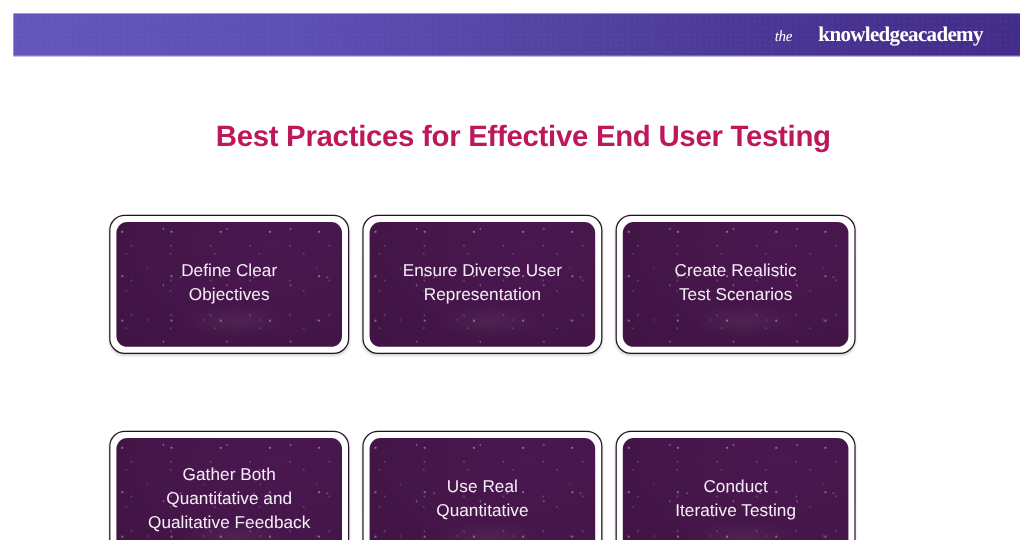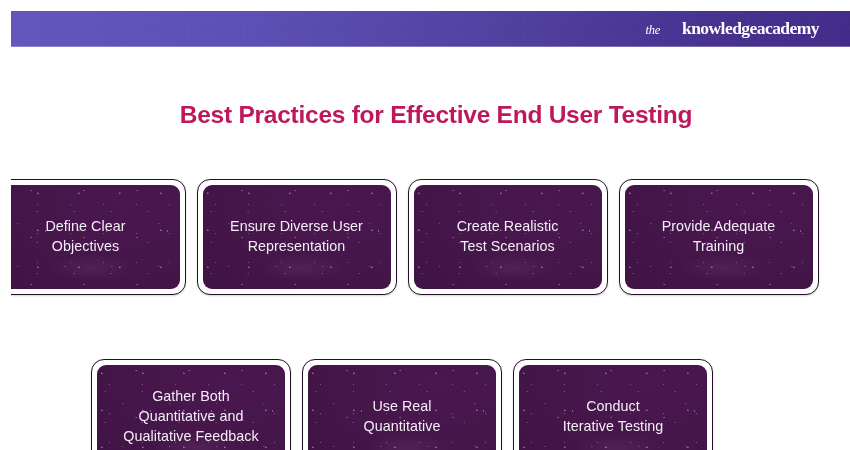--- a/index.html
+++ b/index.html
@@ -191,26 +191,20 @@
         <div class="card-label">Ensure Diverse User
 Representation</div>
       </div>
     </div>
     <div class="card">
       <div class="card-inner">
         <div class="card-label">Create Realistic
 Test Scenarios</div>
       </div>
     </div>
-    <div class="card">
-      <div class="card-inner">
-        <div class="card-label">Provide Adequate
-Training</div>
-      </div>
-    </div>
   </div>
 
   <div class="card-row row-two">
     <div class="card">
       <div class="card-inner">
         <div class="card-label">Gather Both
 Quantitative and
 Qualitative Feedback</div>
       </div>
     </div>

